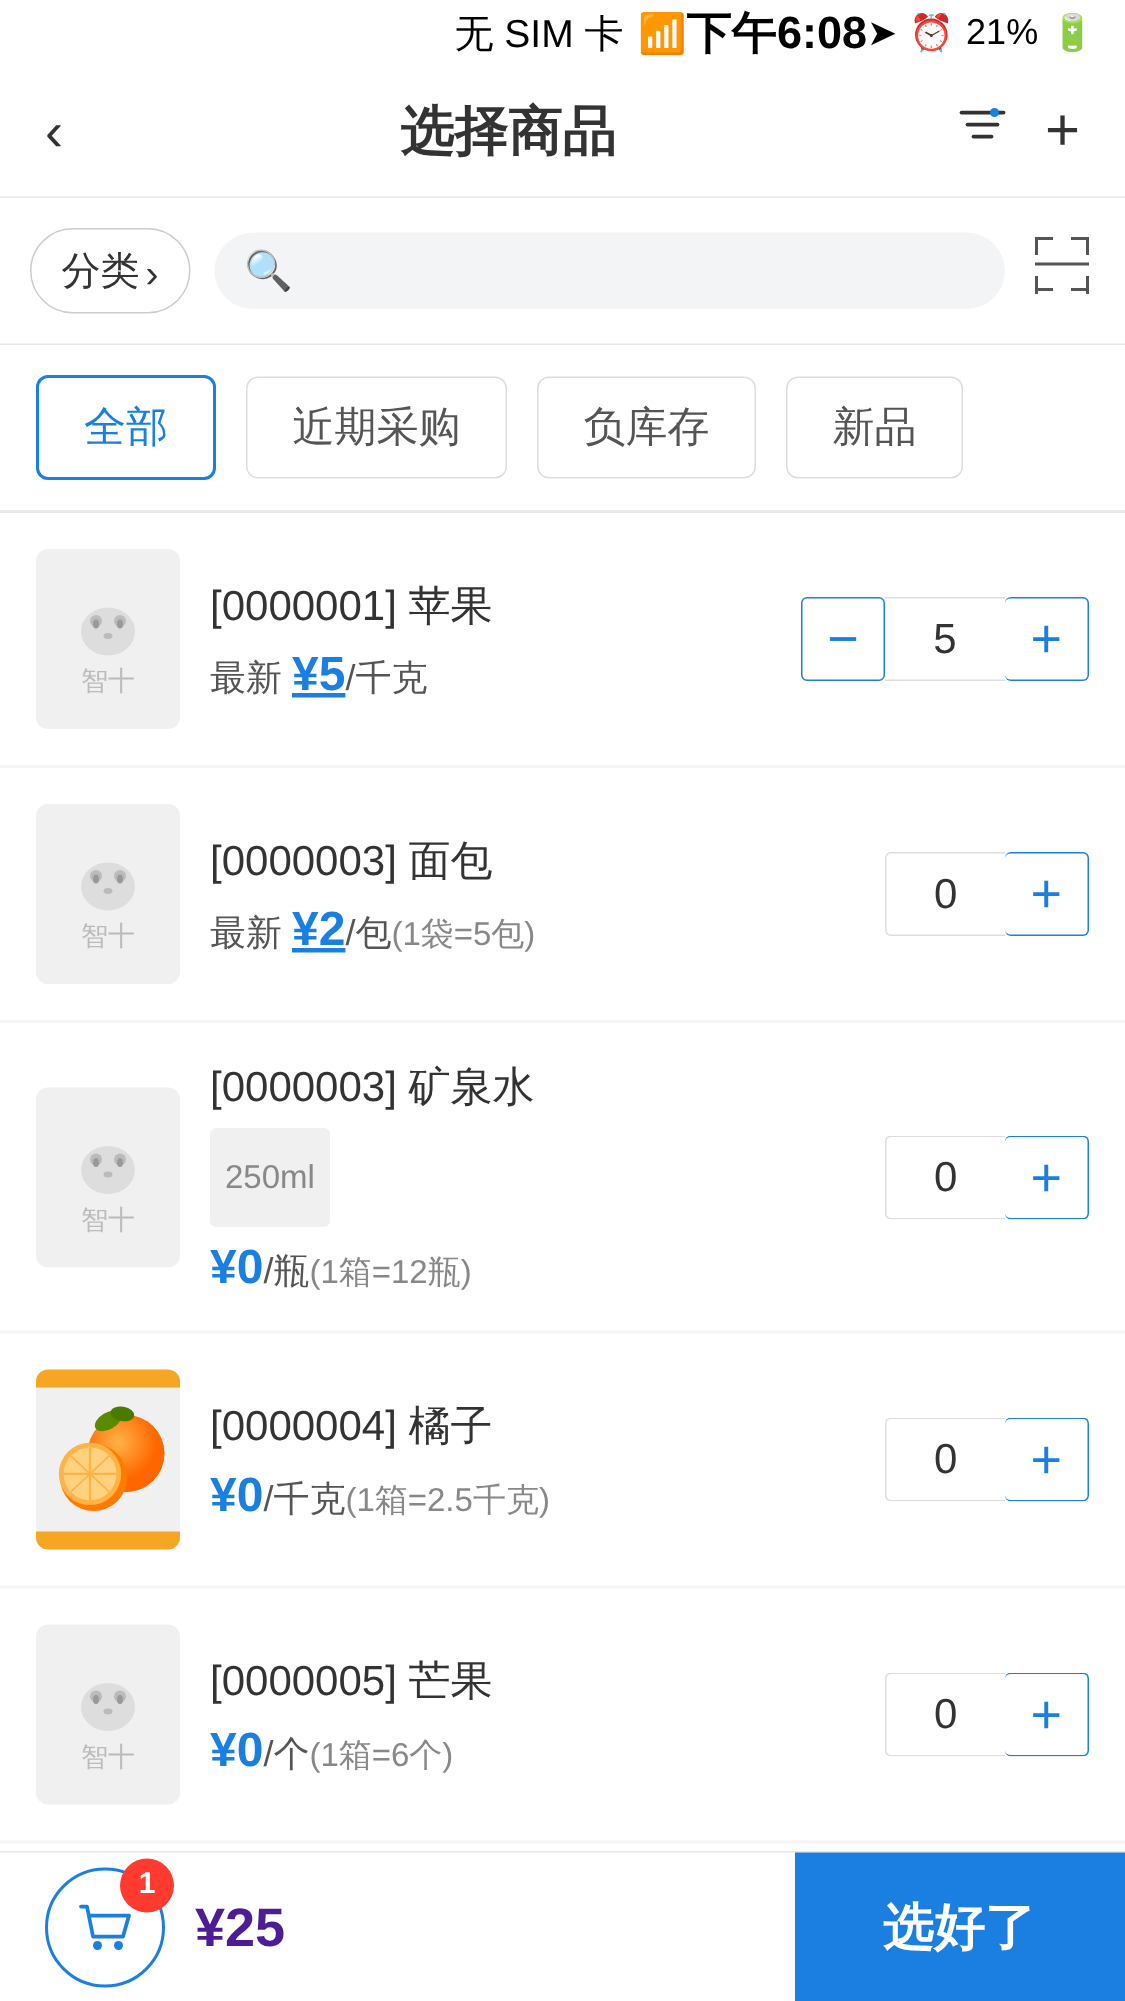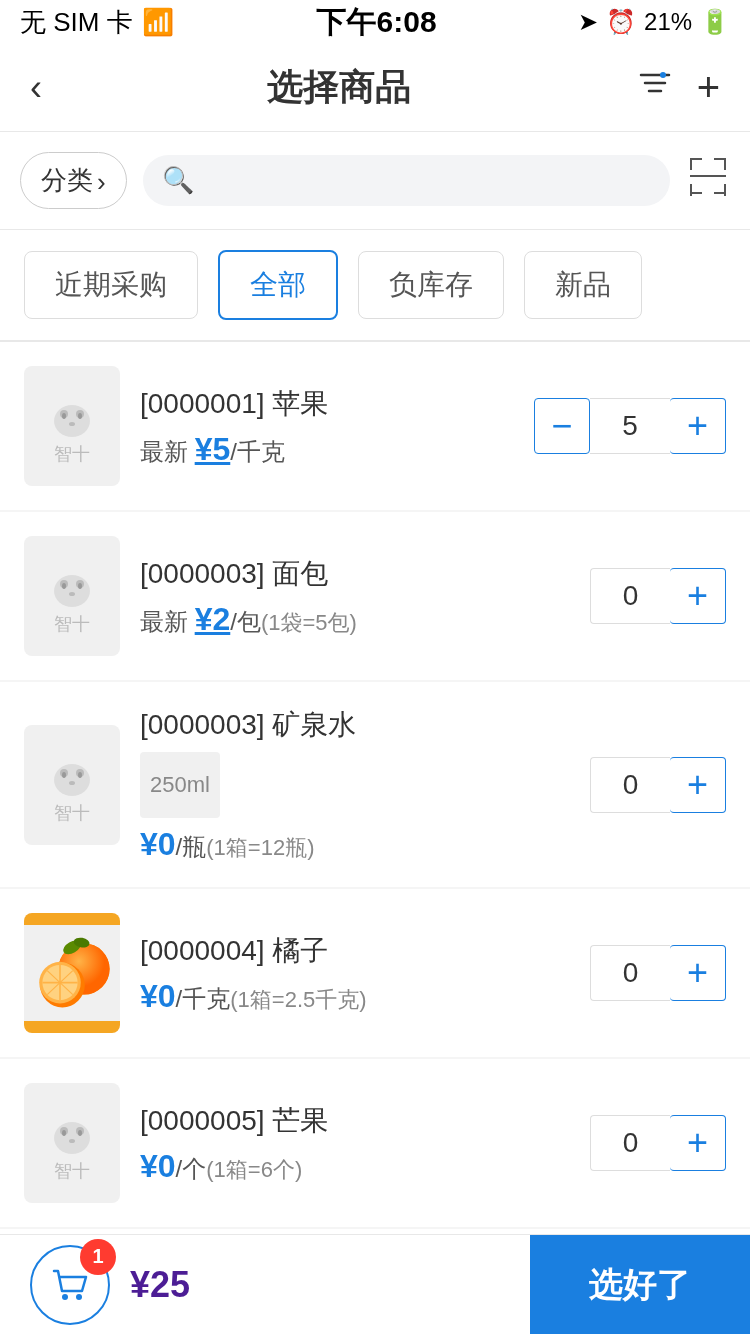--- a/index.html
+++ b/index.html
@@ -13,21 +13,21 @@
       font-size: 28px;
     }
 
     
     .status-bar {
       width: 750px;
       height: 44px;
       background: #fff;
       display: flex;
       align-items: center;
-      justify-content: space-between;
+      justify-content: flex-end;
       padding: 16px 20px;
       font-size: 26px;
     }
     .status-left { display: flex; align-items: center; gap: 10px; }
     .status-time { font-size: 30px; font-weight: 600; }
     .status-right { display: flex; align-items: center; gap: 8px; font-size: 24px; }
 
     
     .nav-bar {
       width: 750px;
@@ -359,22 +359,22 @@
       <rect x="4" y="38" width="12" height="2" fill="#555"></rect>
       <rect x="4" y="30" width="2" height="12" fill="#555"></rect>
       <rect x="28" y="38" width="12" height="2" fill="#555"></rect>
       <rect x="38" y="30" width="2" height="12" fill="#555"></rect>
       <line x1="4" y1="22" x2="40" y2="22" stroke="#555" stroke-width="2"></line>
     </svg>
   </span>
 </div>
 
 <div class="tab-bar">
+  <button class="tab-item active">全部</button>
   <button class="tab-item">近期采购</button>
-  <button class="tab-item active">全部</button>
   <button class="tab-item">负库存</button>
   <button class="tab-item">新品</button>
 </div>
 
 <div class="product-list">
 
   <div class="product-item">
     <div class="product-thumb">
       <div class="owl-icon">
         <svg viewBox="0 0 60 60" fill="none" xmlns="http://www.w3.org/2000/svg">

